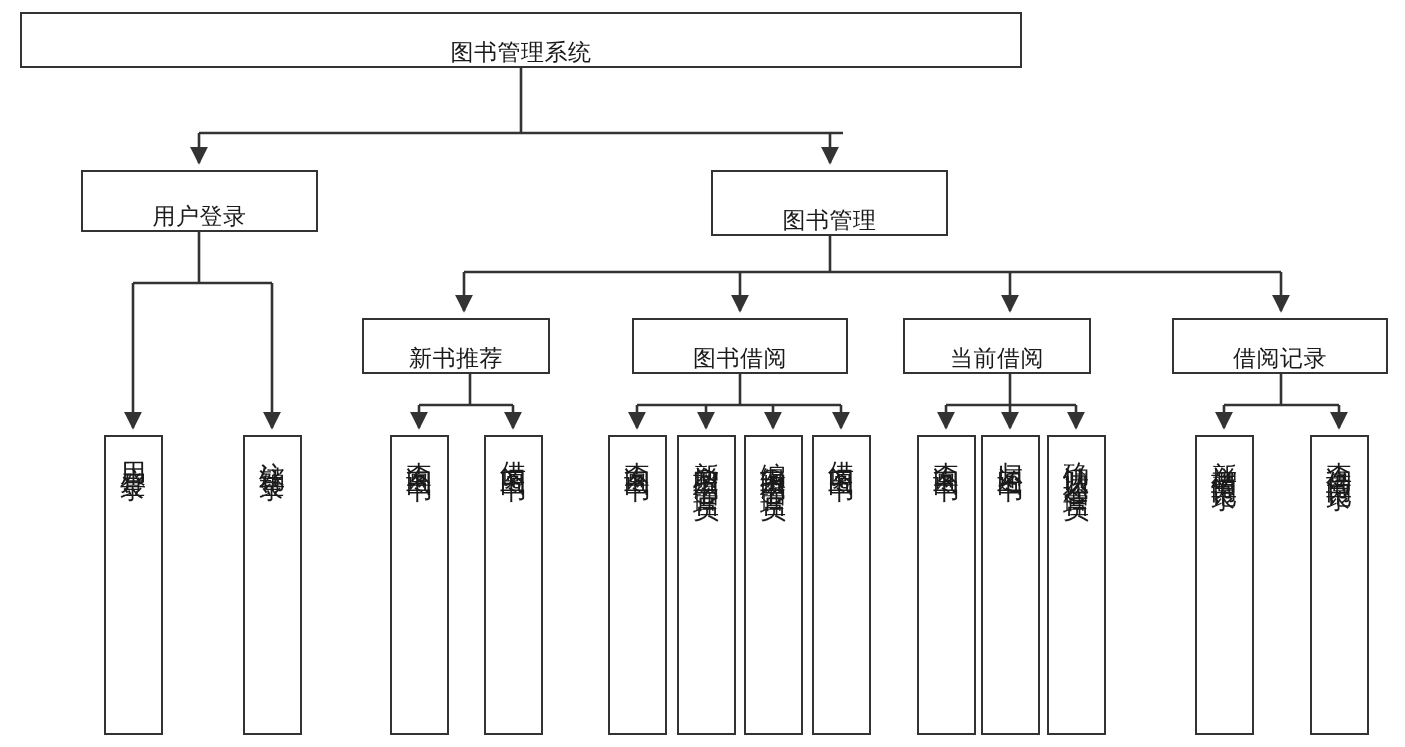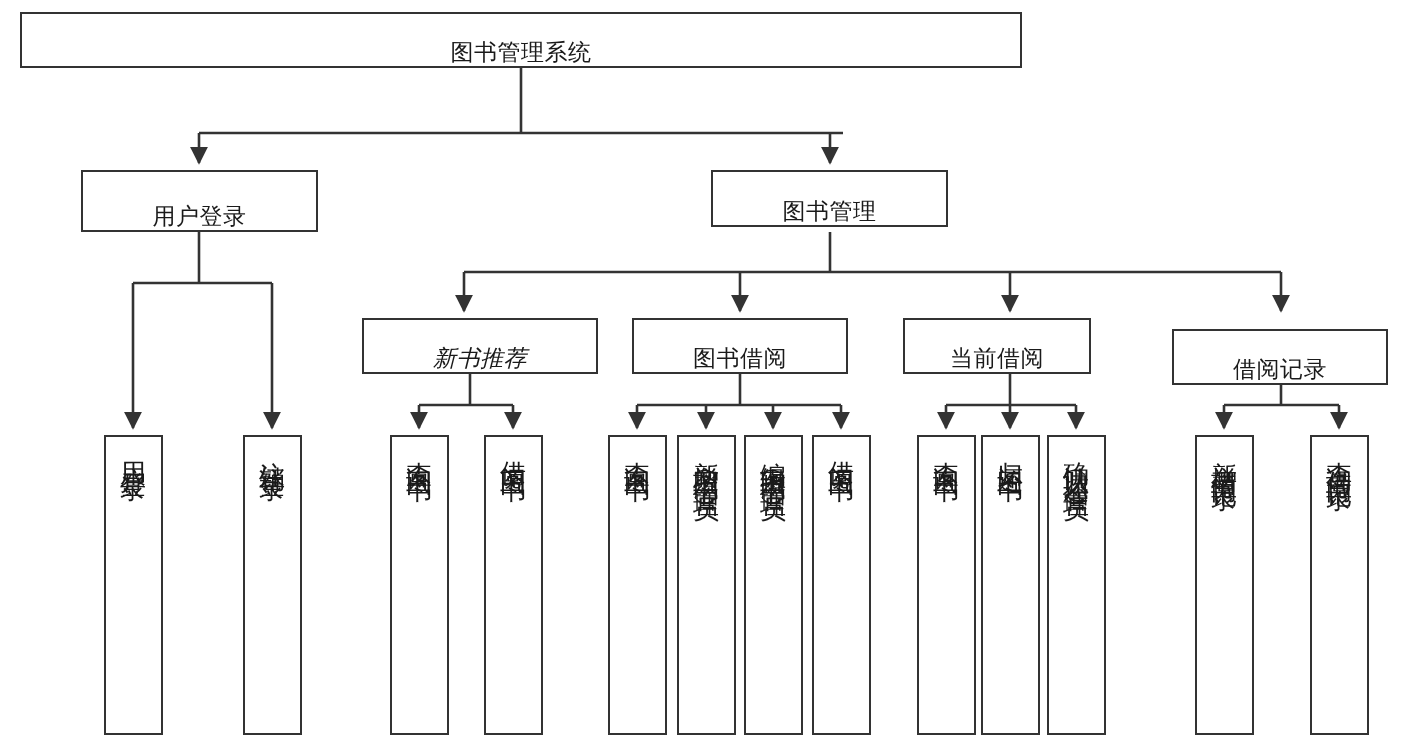--- a/index.html
+++ b/index.html
@@ -124,34 +124,34 @@
     </g>
   </svg>
 
   <div class="node horiz" style="left:20px; top:12px; width:1002px; height:56px;">
     <span class="label">图书管理系统</span>
   </div>
 
   <div class="node horiz" style="left:81px; top:170px; width:237px; height:62px;">
     <span class="label">用户登录</span>
   </div>
-  <div class="node horiz" style="left:711px; top:170px; width:237px; height:57px;">
+  <div class="node horiz" style="left:711px; top:170px; width:237px; height:66px;">
     <span class="label">图书管理</span>
   </div>
 
-  <div class="node horiz" style="left:362px; top:318px; width:236px; height:56px;font-style:italic;">
+  <div class="node horiz" style="left:362px; top:318px; width:188px; height:56px;">
     <span class="label">新书推荐</span>
   </div>
   <div class="node horiz" style="left:632px; top:318px; width:216px; height:56px;">
     <span class="label">图书借阅</span>
   </div>
   <div class="node horiz" style="left:903px; top:318px; width:188px; height:56px;">
     <span class="label">当前借阅</span>
   </div>
-  <div class="node horiz" style="left:1172px; top:318px; width:216px; height:56px;margin-top:11px;">
+  <div class="node horiz" style="left:1172px; top:318px; width:216px; height:56px;">
     <span class="label">借阅记录</span>
   </div>
 
   <div class="node vert" style="left:104px; top:435px; width:59px; height:300px;">
     <span class="label">用户登录</span>
   </div>
   <div class="node vert" style="left:243px; top:435px; width:59px; height:300px;">
     <span class="label">注销登录</span>
   </div>
 

